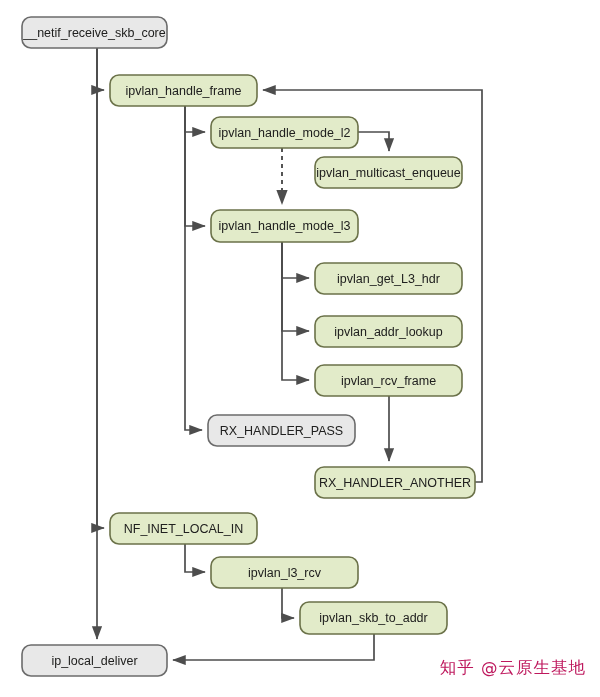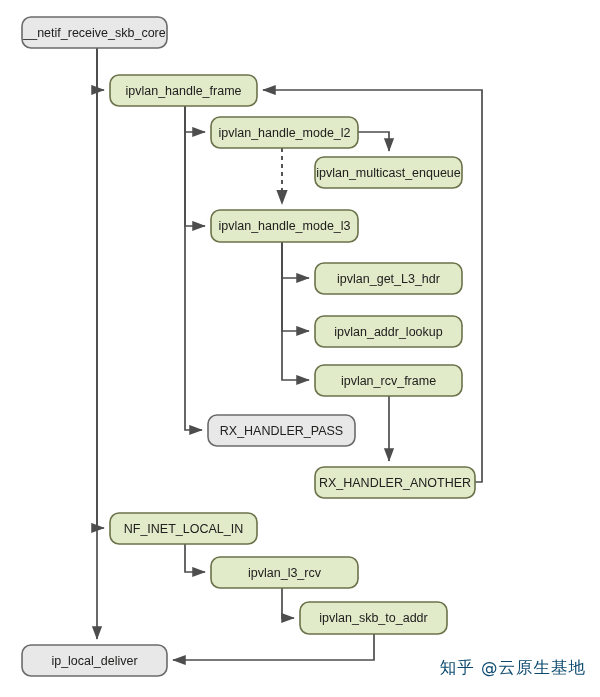--- a/index.html
+++ b/index.html
@@ -42,21 +42,21 @@
     stroke: #4d4d4d;
     stroke-width: 1.9;
     stroke-dasharray: 4 4;
   }
   .watermark {
     position: absolute;
     right: 14px;
     bottom: 18px;
     font-family: "DejaVu Sans", sans-serif;
     font-size: 16.5px;
-    color: #0c4a6e;
+    color: #be185d;
     letter-spacing: 1px;
     white-space: nowrap;
     user-select: none;
   }
 </style>
 </head>
 <body>
 
 <div id="canvas">
 

